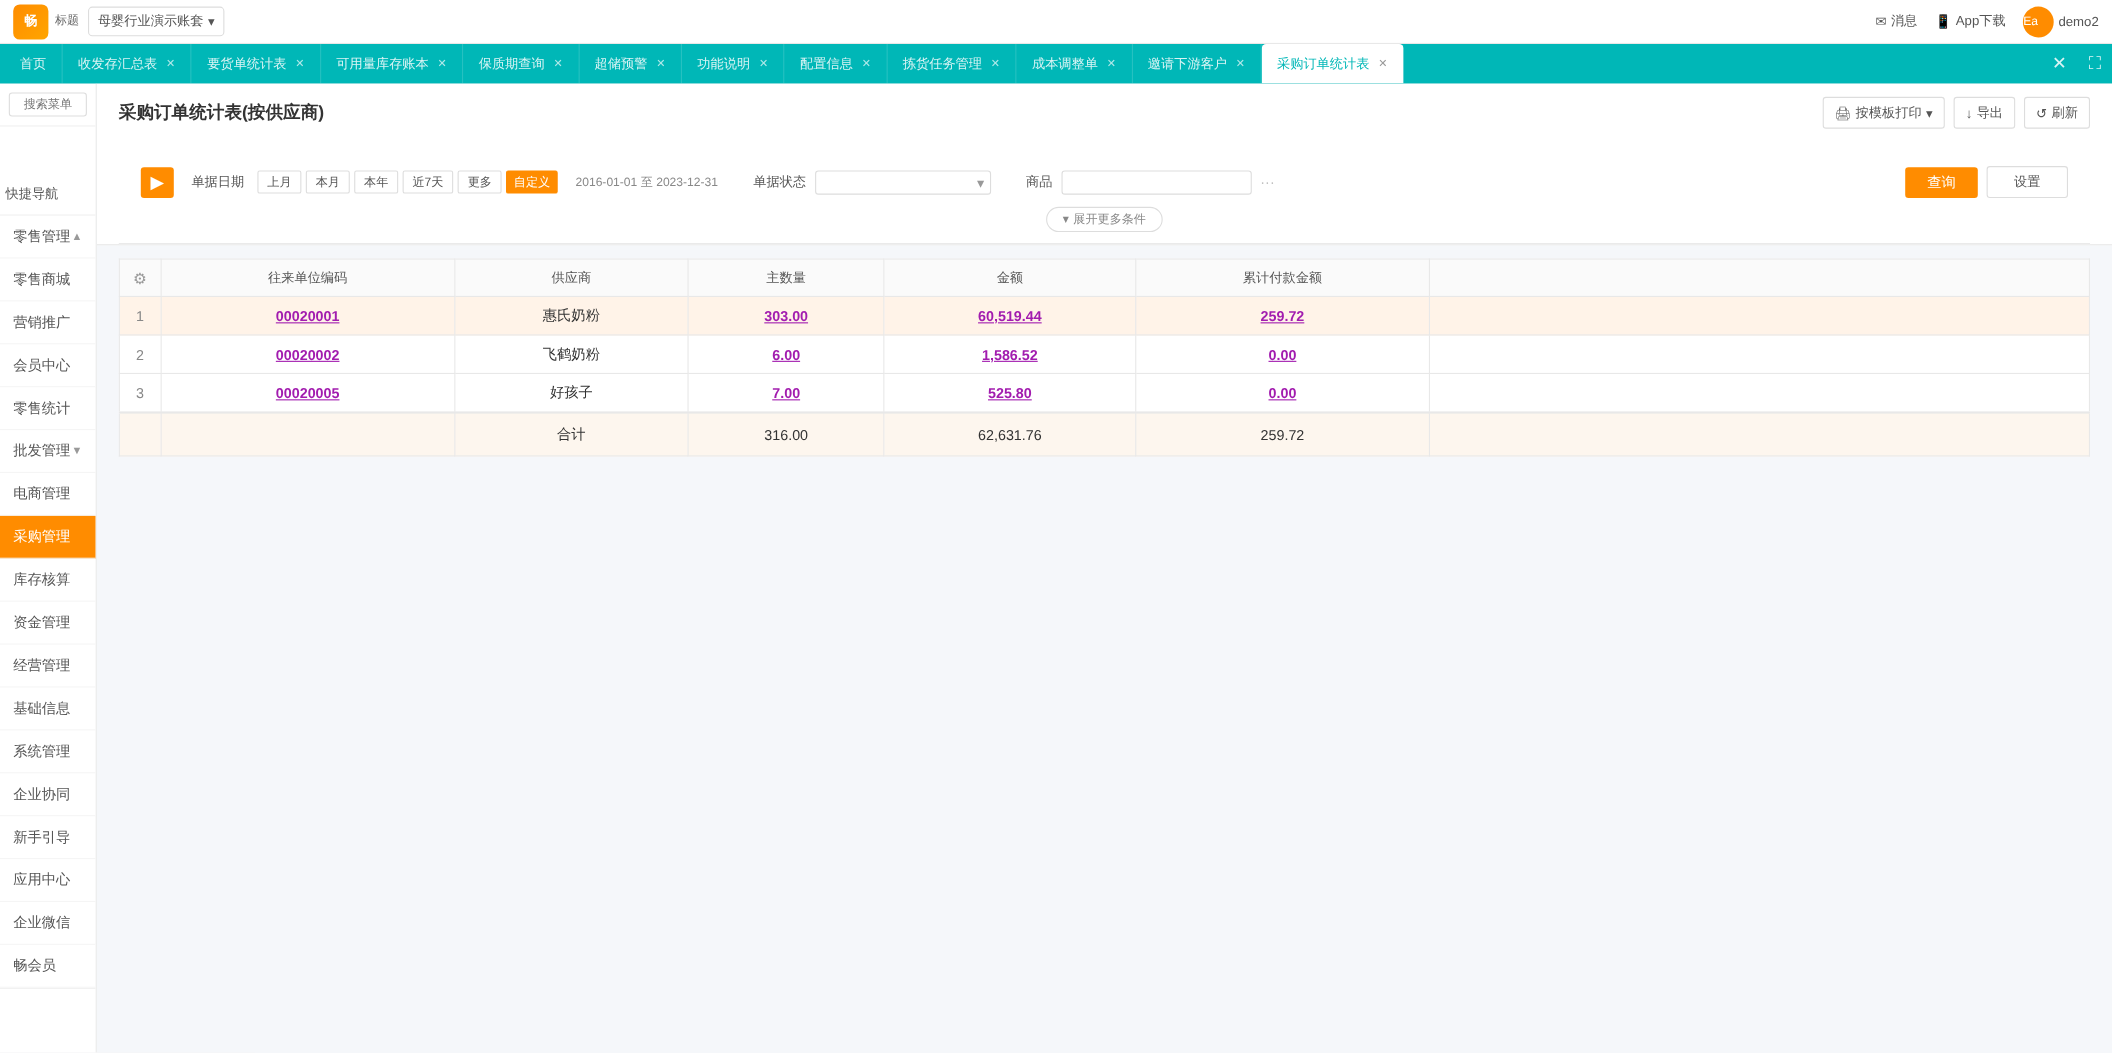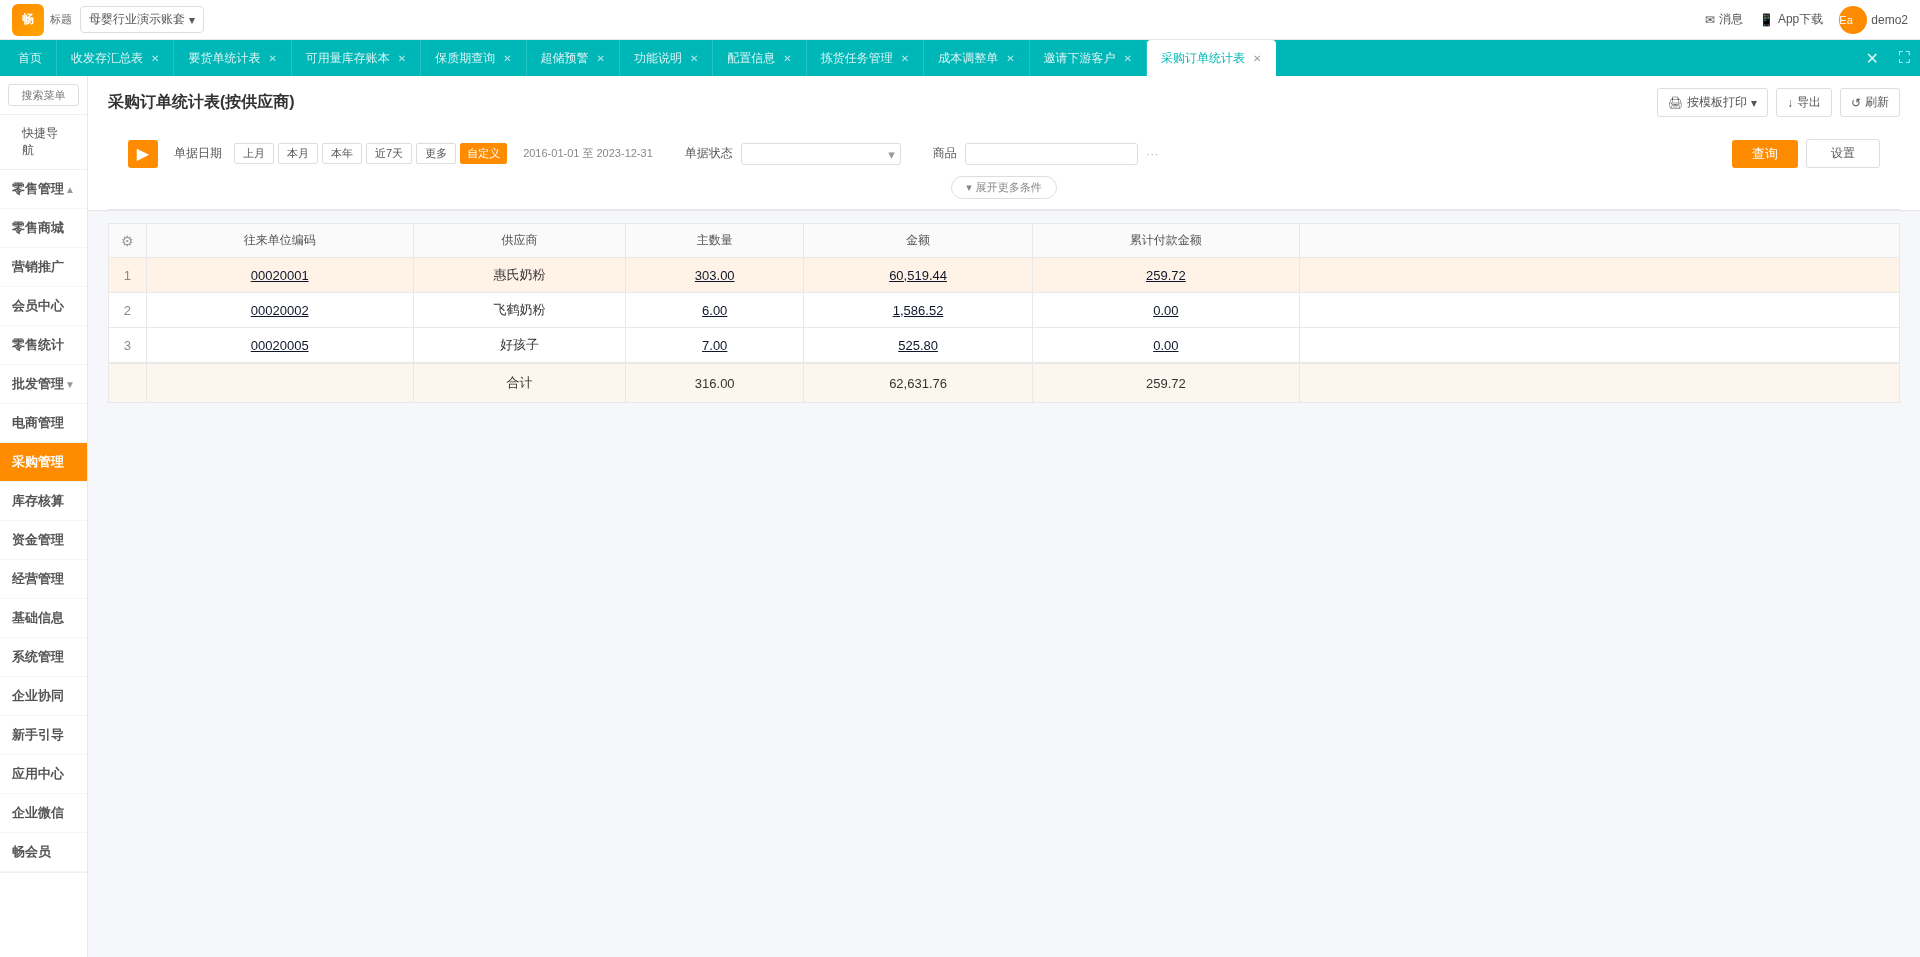--- a/index.html
+++ b/index.html
@@ -27,32 +27,32 @@
     .nav-end-btn { color: rgba(255,255,255,0.85); font-size: 16px; cursor: pointer; padding: 2px 6px; }
 
     
     .main-layout { display: flex; flex: 1; overflow: hidden; }
 
     
     .sidebar { width: 88px; background: #fff; border-right: 1px solid #e8e8e8; display: flex; flex-direction: column; overflow-y: auto; }
     .sidebar-search { padding: 8px; border-bottom: 1px solid #f0f0f0; }
     .sidebar-search-box { width: 100%; padding: 4px 6px; border: 1px solid #ddd; border-radius: 3px; font-size: 11px; color: #555; text-align: center; }
     .sidebar-nav { padding: 4px 0; border-bottom: 1px solid #f0f0f0; }
-    .sidebar-nav-item { display: flex; align-items: center; justify-content: flex-end; padding: 6px 22px; font-size: 12px; color: #555; cursor: pointer; }
+    .sidebar-nav-item { display: flex; align-items: center; justify-content: flex-start; padding: 6px 5px; font-size: 12px; color: #555; cursor: pointer; margin-top: 43px; }
     .sidebar-item { padding: 10px 4px; font-size: 12px; color: #555; cursor: pointer; text-align: center; display: flex; align-items: center; justify-content: space-between; padding: 10px 12px; border-bottom: 1px solid #f5f5f5; }
     .sidebar-item.active { background: #ff8c00; color: white; }
-    .sidebar-item-label { font-size: 13px; font-weight: bold; }
+    .sidebar-item-label { font-size: 13px; }
     .sidebar-arrow { font-size: 10px; color: #999; }
 
     
     .content { flex: 1; display: flex; flex-direction: column; overflow: hidden; background: #f5f7fa; }
 
     
     .page-header { background: #fff; padding: 12px 20px 0; border-bottom: 1px solid #e8e8e8; }
-    .page-title-row { display: flex; align-items: center; justify-content: space-between; margin-bottom: 12px; }
+    .page-title-row { display: flex; align-items: center; justify-content: space-between; margin-bottom: 24px; }
     .page-title { font-size: 16px; font-weight: 600; color: #333; }
     .page-actions { display: flex; align-items: center; gap: 8px; }
     .btn-template-print { border: 1px solid #ddd; background: #fff; padding: 5px 10px; border-radius: 3px; font-size: 12px; color: #555; cursor: pointer; display: flex; align-items: center; gap: 4px; }
     .btn-export { border: 1px solid #ddd; background: #fff; padding: 5px 10px; border-radius: 3px; font-size: 12px; color: #555; cursor: pointer; display: flex; align-items: center; gap: 4px; }
     .btn-refresh { border: 1px solid #ddd; background: #fff; padding: 5px 10px; border-radius: 3px; font-size: 12px; color: #555; cursor: pointer; display: flex; align-items: center; gap: 4px; }
 
     
     .filter-bar { padding: 10px 20px; background: #fff; border-bottom: 1px solid #e8e8e8; }
     .filter-row { display: flex; align-items: center; gap: 12px; margin-bottom: 8px; }
     .filter-label { font-size: 12px; color: #555; white-space: nowrap; }
@@ -68,21 +68,21 @@
     .btn-settings { border: 1px solid #ddd; background: #fff; padding: 5px 24px; border-radius: 3px; font-size: 12px; color: #555; cursor: pointer; }
     .expand-row { display: flex; justify-content: center; margin-top: 2px; }
     .expand-more-btn { border: 1px solid #ddd; background: #fff; padding: 3px 14px; border-radius: 12px; font-size: 11px; color: #888; cursor: pointer; display: flex; align-items: center; gap: 4px; }
 
     
     .table-area { flex: 1; overflow: auto; padding: 12px 20px; }
     .data-table { width: 100%; border-collapse: collapse; background: #fff; border: 1px solid #e8e8e8; }
     .data-table th { background: #fafafa; border: 1px solid #e8e8e8; padding: 8px 12px; font-size: 12px; color: #555; font-weight: 500; text-align: center; }
     .data-table td { border: 1px solid #e8e8e8; padding: 8px 12px; font-size: 13px; color: #333; text-align: center; }
     .data-table tr.active-row td { background: #fff3e8; }
-    .data-table td.number-link { color: #0f172a; text-decoration: underline; cursor: pointer; }
+    .data-table td.number-link { color: #a21caf; text-decoration: underline; cursor: pointer; font-weight: bold; }
     .data-table td.seq { color: #888; }
     .th-settings { width: 32px; }
     .settings-icon { color: #999; font-size: 14px; }
 
     
     .table-footer { background: #fff; border-top: 2px solid #e8e8e8; }
     .table-footer td { padding: 10px 12px; font-weight: 500; font-size: 13px; background: #fdf6ee; }
 
     
     .sidebar { width: 88px; }

